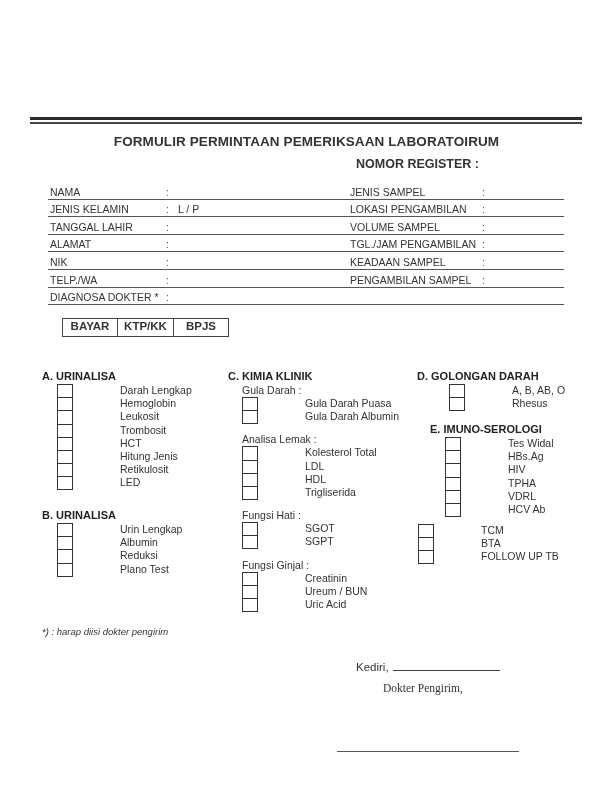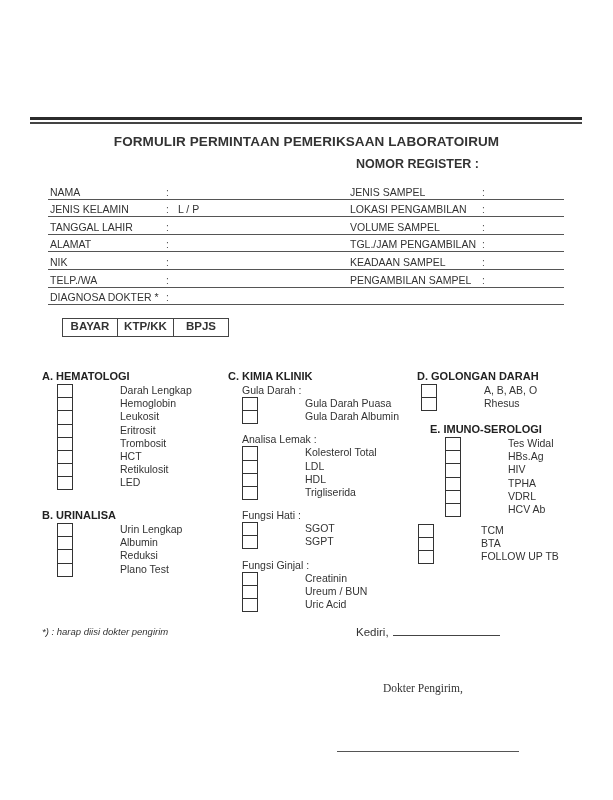--- a/index.html
+++ b/index.html
@@ -31,21 +31,21 @@
     .sec-title { font-size: 11px; font-weight: bold; color: #222; height: 15px; line-height: 15px; white-space: nowrap; }
     .sub-title { font-size: 10.5px; color: #333; height: 13px; line-height: 13px; white-space: nowrap; }
     .items { position: relative; }
     .item { position: relative; height: 13.2px; display: flex; align-items: center; }
     .cb { position: absolute; left: 0; top: 0; width: 16px; height: 13.2px; border: 1.4px solid #333; border-bottom: none; background: #fff; }
     .item:last-child .cb { border-bottom: 1.4px solid #333; height: 14px; }
     .item-label { position: absolute; left: 22px; top: 0; font-size: 10.5px; color: #333; line-height: 13.2px; white-space: nowrap; padding-left: 41px; }
     .gap { height: 10px; }
 
     .note { position: absolute; left: 42px; top: 626px; font-size: 9.5px; font-style: italic; color: #333; }
-    .city { position: absolute; left: 356px; top: 625px; font-size: 11.5px; color: #333; white-space: nowrap; }
+    .city { position: absolute; left: 356px; top: 660px; font-size: 11.5px; color: #333; white-space: nowrap; }
     .city-line { display: inline-block; width: 107px; border-bottom: 1.2px solid #444; margin-left: 4px; height: 11px; vertical-align: baseline; }
     .doctor { position: absolute; left: 383px; top: 682px; font-size: 11.5px; color: #333; font-family: Liberation Serif, serif; }
     .sign-line { position: absolute; left: 337px; top: 751px; width: 182px; height: 1.4px; background: #555; }
   </style>
 </head>
 <body>
 
 <div class="rule-thick"></div>
 <div class="rule-thin"></div>
 
@@ -102,45 +102,45 @@
   </div>
 </div>
 
 <div class="payment">
   <div class="opt" style="width:55px">BAYAR</div>
   <div class="opt" style="width:56px">KTP/KK</div>
   <div class="opt" style="width:54px">BPJS</div>
 </div>
 
 <div class="section" style="left:42px; top:369px; width:170px;">
-  <div class="sec-title">A. HEMATOLOGI</div>
+  <div class="sec-title">A. URINALISA</div>
   <div class="items" style="margin-left:15px;">
     <div class="item">
         <span class="cb"></span>
         <span class="item-label">Darah Lengkap</span>
       </div>
     <div class="item">
         <span class="cb"></span>
         <span class="item-label">Hemoglobin</span>
       </div>
     <div class="item">
         <span class="cb"></span>
         <span class="item-label">Leukosit</span>
       </div>
     <div class="item">
         <span class="cb"></span>
-        <span class="item-label">Eritrosit</span>
-      </div>
-    <div class="item">
-        <span class="cb"></span>
         <span class="item-label">Trombosit</span>
       </div>
     <div class="item">
         <span class="cb"></span>
         <span class="item-label">HCT</span>
+      </div>
+    <div class="item">
+        <span class="cb"></span>
+        <span class="item-label">Hitung Jenis</span>
       </div>
     <div class="item">
         <span class="cb"></span>
         <span class="item-label">Retikulosit</span>
       </div>
     <div class="item">
         <span class="cb"></span>
         <span class="item-label">LED</span>
       </div>
   </div>
@@ -228,21 +228,21 @@
       <div class="item">
           <span class="cb"></span>
           <span class="item-label">Uric Acid</span>
         </div>
     </div>
   </div>
 </div>
 
 <div class="section" style="left:417px; top:369px; width:170px;">
   <div class="sec-title">D. GOLONGAN DARAH</div>
-  <div class="items" style="margin-left:4px;">
+  <div class="items" style="margin-left:32px;">
     <div class="item">
         <span class="cb"></span>
         <span class="item-label">A, B, AB, O</span>
       </div>
     <div class="item">
         <span class="cb"></span>
         <span class="item-label">Rhesus</span>
       </div>
   </div>
 </div>

